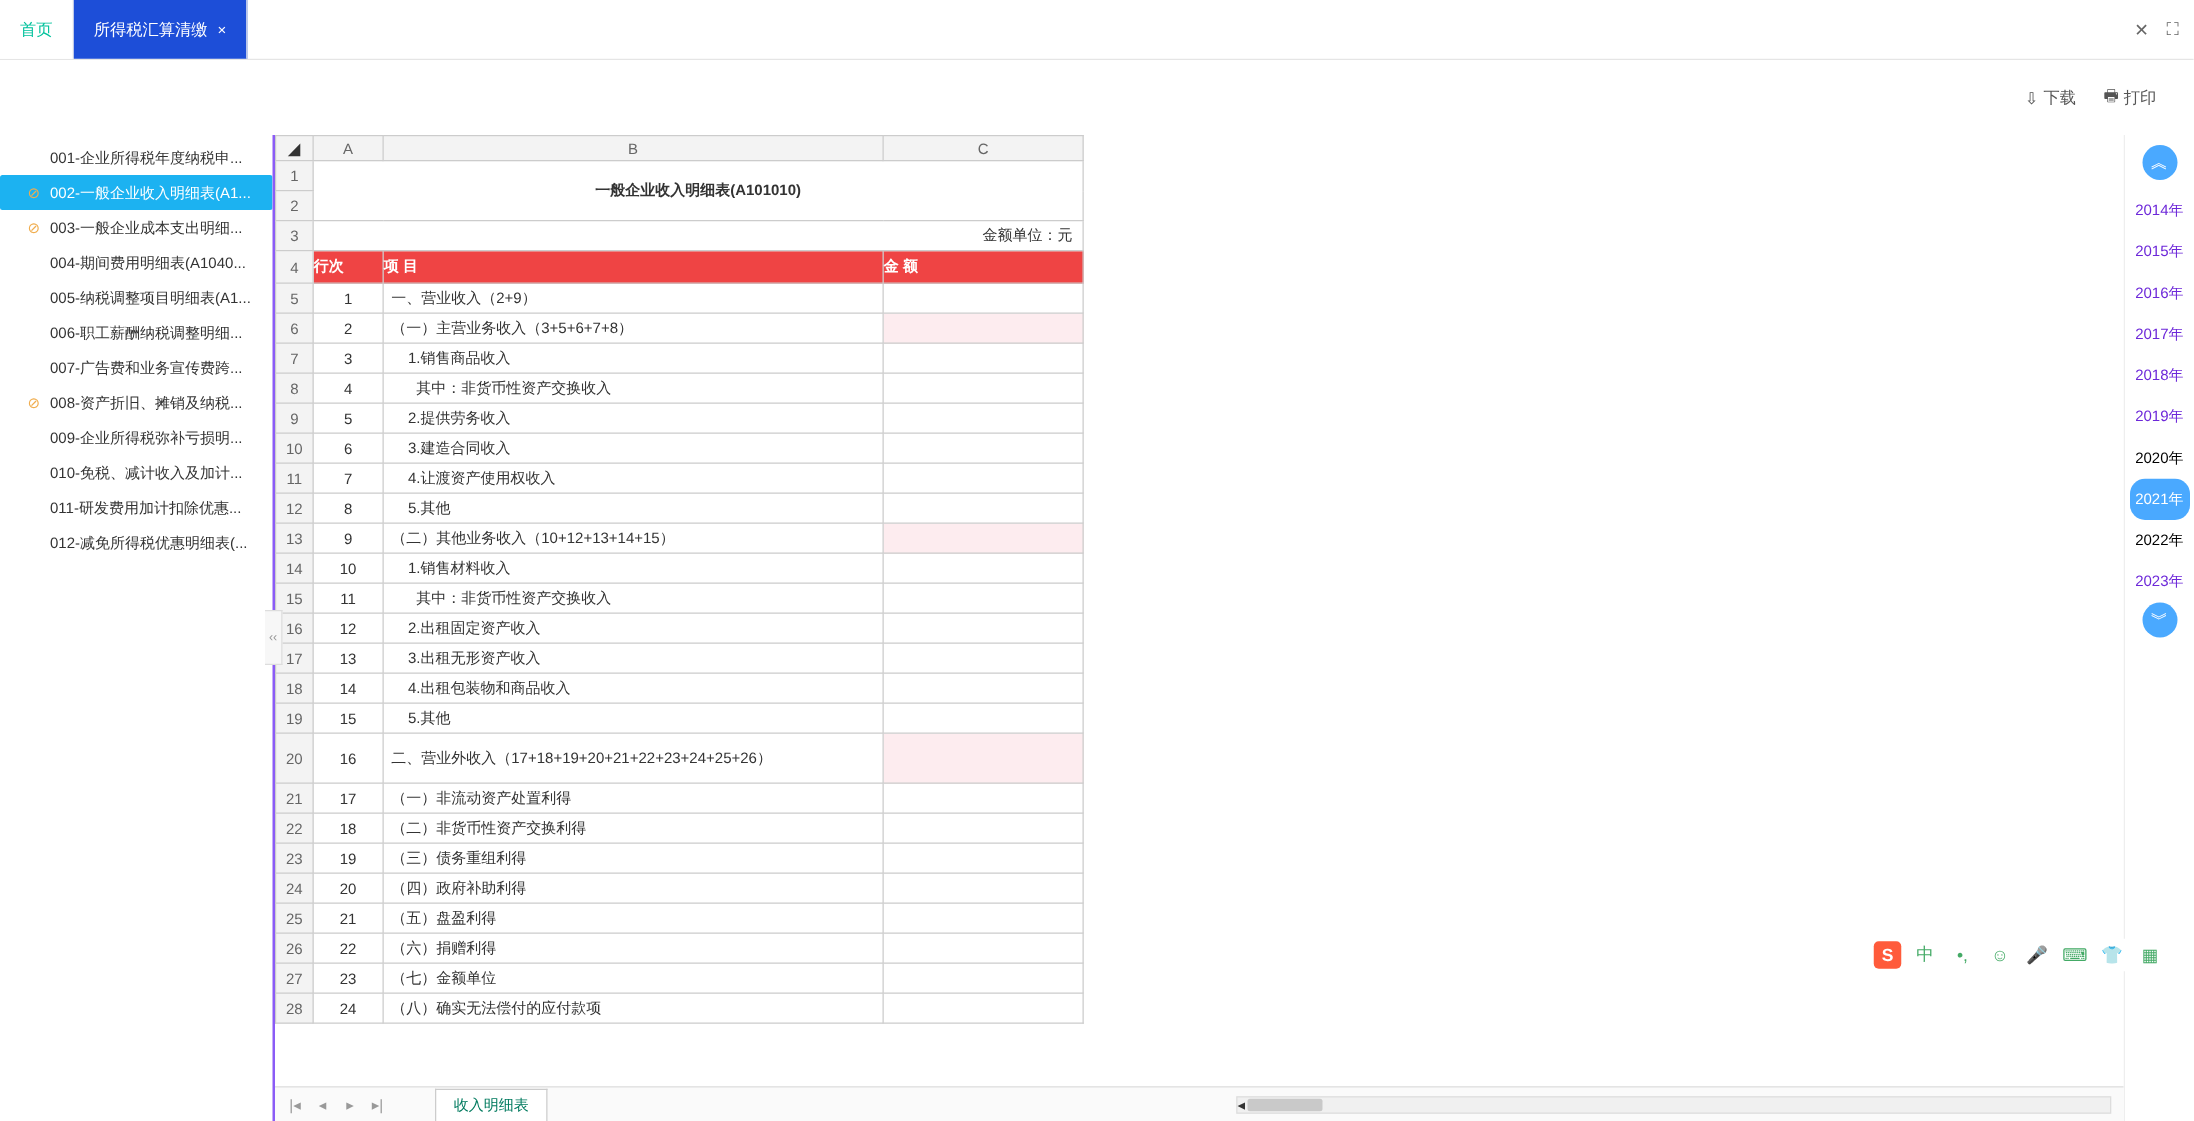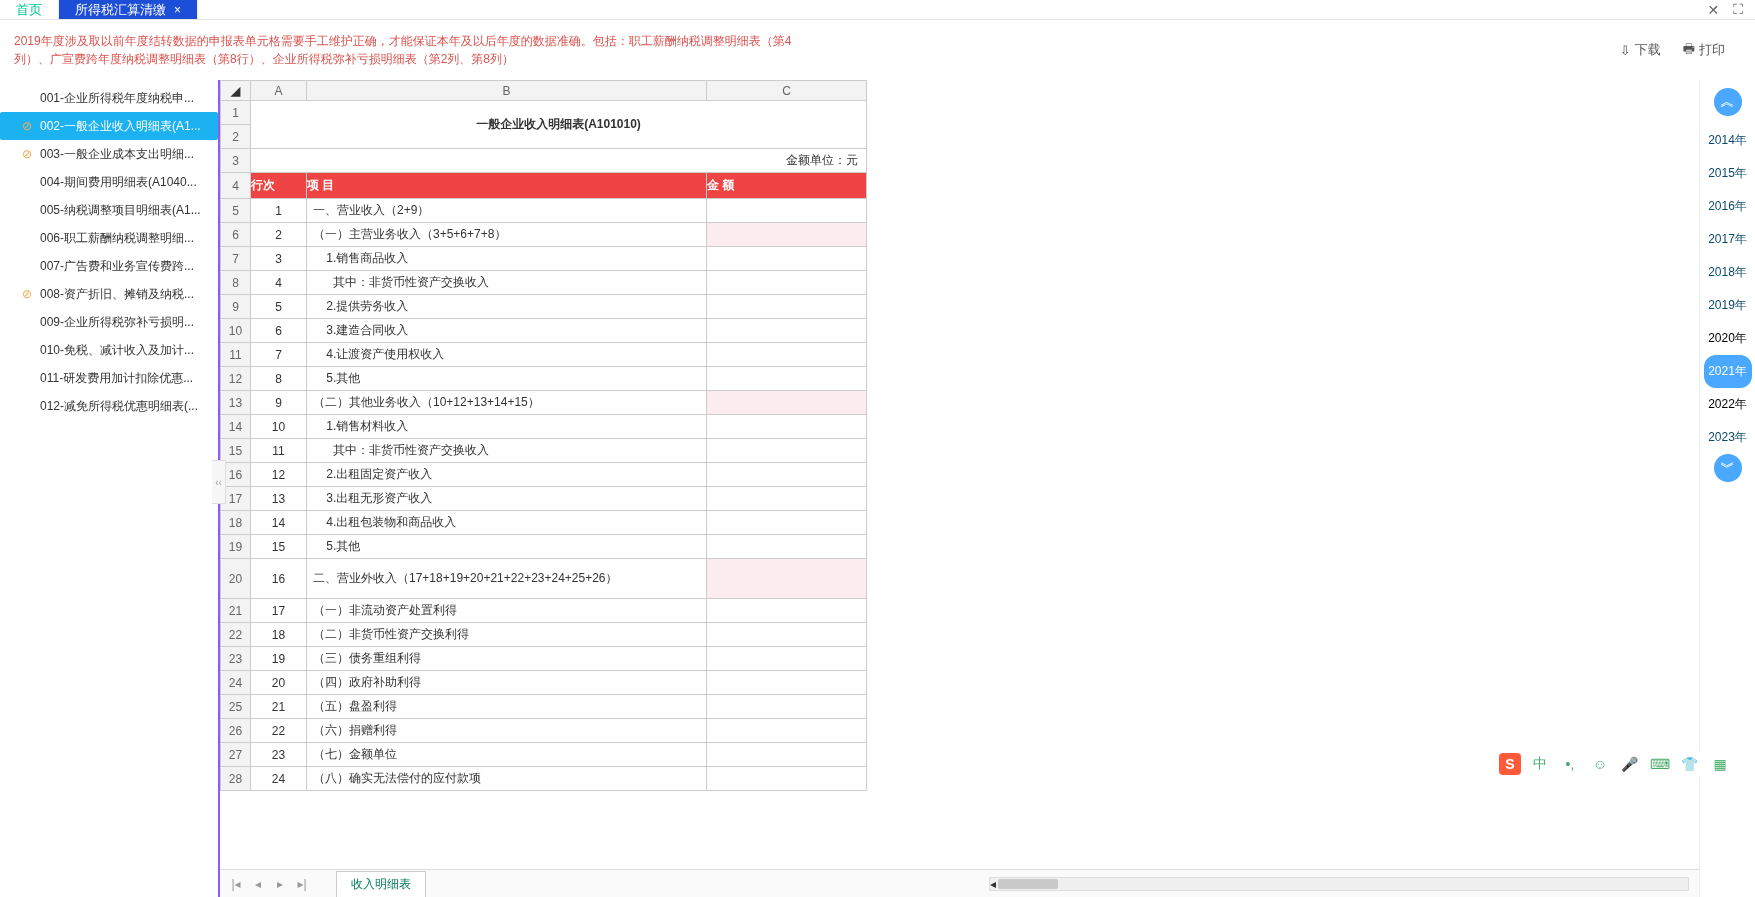--- a/index.html
+++ b/index.html
@@ -1,19 +1,19 @@
 <!DOCTYPE html>
 <html><head>
 <meta charset="utf-8">
 <style>
 * { box-sizing: border-box; margin: 0; padding: 0; }
 body { font-family: "Microsoft YaHei", Arial, sans-serif; font-size: 12px; color: #333; background: #fff; overflow: hidden; }
 .app { width: 1755px; height: 897px; display: flex; flex-direction: column; }
 
-.tabbar { height: 20px; display: flex; align-items: stretch; border-bottom: 1px solid #e5e5e5; }
+.tabbar { height: 48px; display: flex; align-items: stretch; border-bottom: 1px solid #e5e5e5; }
 .tab { display: flex; align-items: center; padding: 0 16px; font-size: 13px; border-right: 1px solid #eee; cursor: pointer; }
 .tab.home { color: #00c29c; background: #fff; }
 .tab.active { background: #1d4ed8; color: #fff; }
 .tab .close { margin-left: 8px; font-size: 12px; }
 .tabbar-spacer { flex: 1; }
 .tabbar-right { display: flex; align-items: center; padding-right: 12px; gap: 14px; color: #666; }
 .tabbar-right .icon { cursor: pointer; font-size: 14px; }
 
 .topbar { height: 60px; display: flex; align-items: center; padding: 8px 14px; }
 .warn { color: #d9534f; font-size: 12px; line-height: 18px; max-width: 780px; }
@@ -45,28 +45,28 @@
 .unit-cell { text-align: right; padding-right: 8px; }
 .th-teal { background: #ef4444; color: #fff; text-align: left; height: 26px; font-weight: bold; }
 .rowx { text-align: center; }
 .proj { padding-left: 6px; }
 .pink { background: #fdecef; }
 .tall { height: 40px; }
 
 .sheet-footer { height: 28px; display: flex; align-items: center; border-top: 1px solid #ddd; background: #fafafa; position: relative; }
 .sf-left { display: flex; align-items: center; gap: 6px; padding-left: 8px; color: #999; }
 .sf-arrow { width: 16px; text-align: center; cursor: pointer; }
-.sheet-tab { padding: 4px 14px; border: 1px solid #ccc; border-bottom: none; background: #fff; color: #007a5e; font-size: 12px; margin-left: 26px; cursor: pointer; }
+.sheet-tab { padding: 4px 14px; border: 1px solid #ccc; border-bottom: none; background: #fff; color: #007a5e; font-size: 12px; margin-left: 38px; cursor: pointer; }
 .sf-hscroll { position: absolute; right: 10px; bottom: 6px; width: 700px; height: 14px; background: #f0f0f0; border: 1px solid #ddd; display:flex; align-items:center; }
 .sf-hscroll .thumb { width: 60px; height: 10px; background: #c9c9c9; margin-left: 2px; border-radius: 2px; }
 .sf-dots { position: absolute; left: 830px; color: #999; }
 
 .yearbar { width: 56px; border-left: 1px solid #eee; display: flex; flex-direction: column; align-items: center; padding-top: 8px; gap: 0; }
 .ybtn { width: 28px; height: 28px; border-radius: 14px; background: #4aa9ff; color: #fff; display: flex; align-items: center; justify-content: center; font-size: 14px; cursor: pointer; margin-bottom: 8px; }
-.year { width: 48px; text-align: center; padding: 8px 0; font-size: 12px; color: #0c4a6e; cursor: pointer; }
+.year { width: 48px; text-align: center; padding: 8px 0; font-size: 12px; color: #6d28d9; cursor: pointer; }
 .year.avail { color: #000000; }
 .year.active { background: #4aa9ff; color: #fff; border-radius: 12px; }
 
 .ime-bar { position: absolute; right: 20px; bottom: 120px; display: flex; align-items: center; gap: 8px; background: #fff; padding: 2px 4px; z-index: 20; }
 .ime-icon { width: 22px; height: 22px; display: flex; align-items: center; justify-content: center; font-size: 14px; color: #4a6; }
 .ime-s { background: #ff5b3b; color: #fff; border-radius: 4px; font-weight: bold; }
 </style>
 </head>
 <body>
 
@@ -80,21 +80,20 @@
         <span class="close">×</span>
     </div>
     <div class="tabbar-spacer"></div>
     <div class="tabbar-right">
       <span class="icon">✕</span>
       <span class="icon">⛶</span>
     </div>
   </div>
 
   <div class="topbar">
-    <div class="warn">2019年度涉及取以前年度结转数据的申报表单元格需要手工维护正确，才能保证本年及以后年度的数据准确。包括：职工薪酬纳税调整明细表（第4列）、广宣费跨年度纳税调整明细表（第8行）、企业所得税弥补亏损明细表（第2列、第8列）</div>
     <div class="topbar-spacer"></div>
     <div class="topbar-actions">
       <div class="action">⇩ <span>下载</span></div>
       <div class="action">🖶 <span>打印</span></div>
     </div>
   </div>
 
   <div class="main">
     <div class="sidebar" id="sidebar">
         <div class="side-item">

